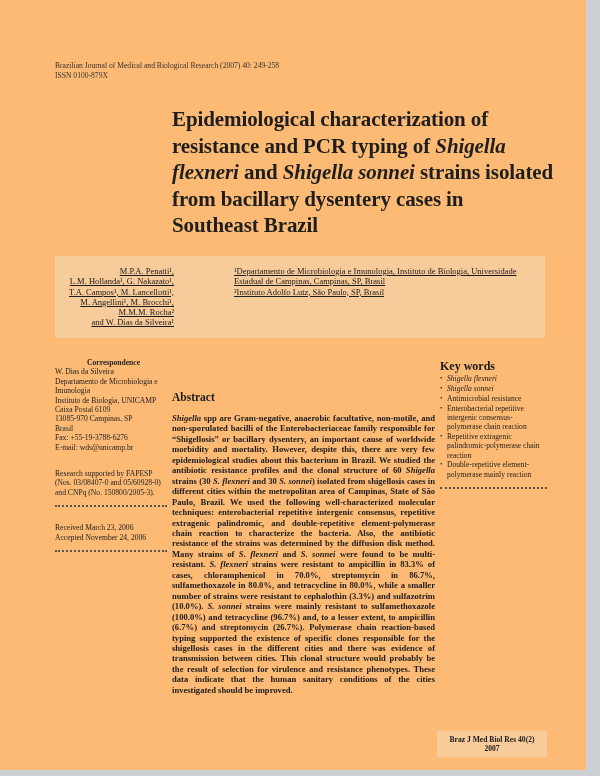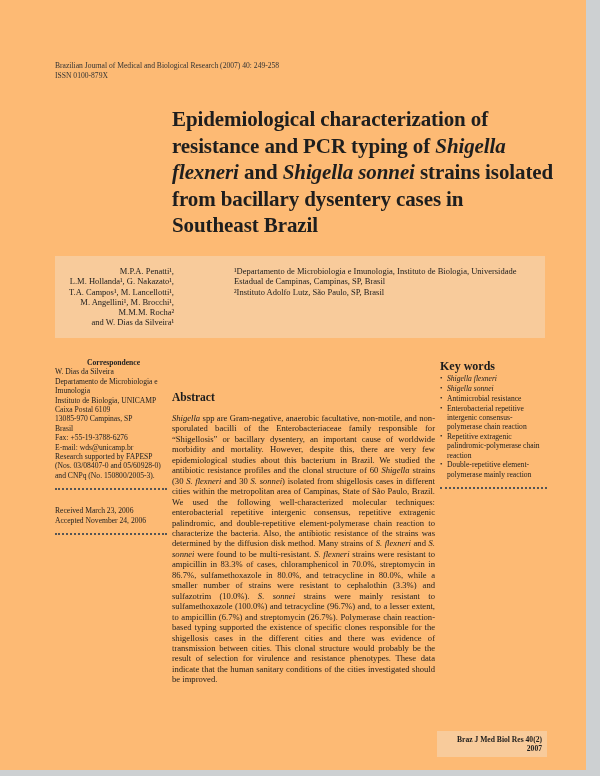--- a/index.html
+++ b/index.html
@@ -28,64 +28,66 @@
     position:absolute; left:172px; top:106px; width:382px;
     font-size:21px; line-height:26.5px; font-weight:bold; color:#1e1e1e;
     letter-spacing:-0.1px;
   }
 
   .band {
     position:absolute; left:55px; top:256px; width:490px; min-height:78px;
     background:#F8CB9B;
     display:flex;
     padding:10px 8px 10px 4px;
+    text-decoration:underline;
   }
   .authors {
     width:115px; text-align:right;
     font-size:8.5px; line-height:10.3px;
   }
   .affils {
     margin-left:60px; width:300px;
     font-size:8.5px; line-height:10.3px;
   }
   .affils div { margin-bottom:0; }
 
   .left-col {
     position:absolute; left:55px; top:358px; width:112px;
     font-size:7.6px; line-height:9.4px; color:#222;
   }
   .left-col .head { font-weight:bold;padding-left:32px; }
-  .support-block { }
+  .support-block { margin-top:17px; }
   .dates-block { margin-top:16px; }
   .dotted {
     border-bottom:2px dotted #555;
     height:1px; margin-top:8px;
   }
 
   .center-col { position:absolute; left:172px; top:343px; width:263px;margin-top:48px; }
   .abstract-head { font-size:11.5px; font-weight:bold; margin-bottom:10px; }
   .abstract {
     font-size:8.6px; line-height:10.45px;
     text-align:justify;
+    font-weight:bold;
   }
 
   .right-col {
     position:absolute; left:440px; top:362px; width:107px;
     font-size:7.6px; line-height:9.3px;
   }
   .kw-head { font-weight:bold; font-size:12px; margin-bottom:3px; }
   .kw-list { list-style:none; }
   .kw-list li { padding-left:7px; position:relative; margin-bottom:0.5px; }
   .kw-list li::before { content:"•"; position:absolute; left:0; top:0; font-size:7px; }
 
   .footer-badge {
     position:absolute; left:437px; top:731px; width:110px;
     background:#F8CB9B;
     font-size:7.6px; font-weight:bold;
-    text-align:right; padding:4px 5px;
+    text-align:center; padding:4px 5px;
   }
 </style>
 </head>
 <body>
 
 <div class="page">
 
   <div class="journal-ref">
     <div>Brazilian Journal of Medical and Biological Research (2007) 40: 249-258</div>
     <div>ISSN 0100-879X</div>

